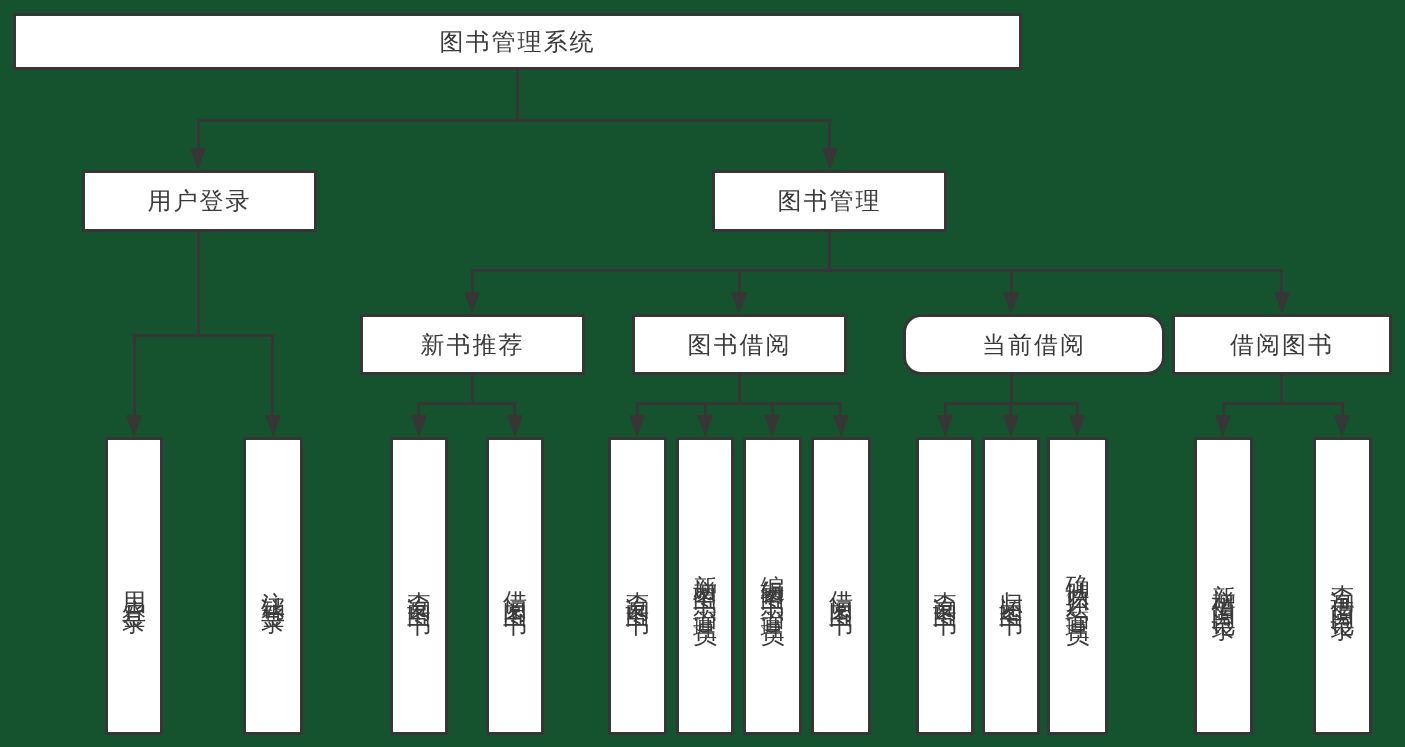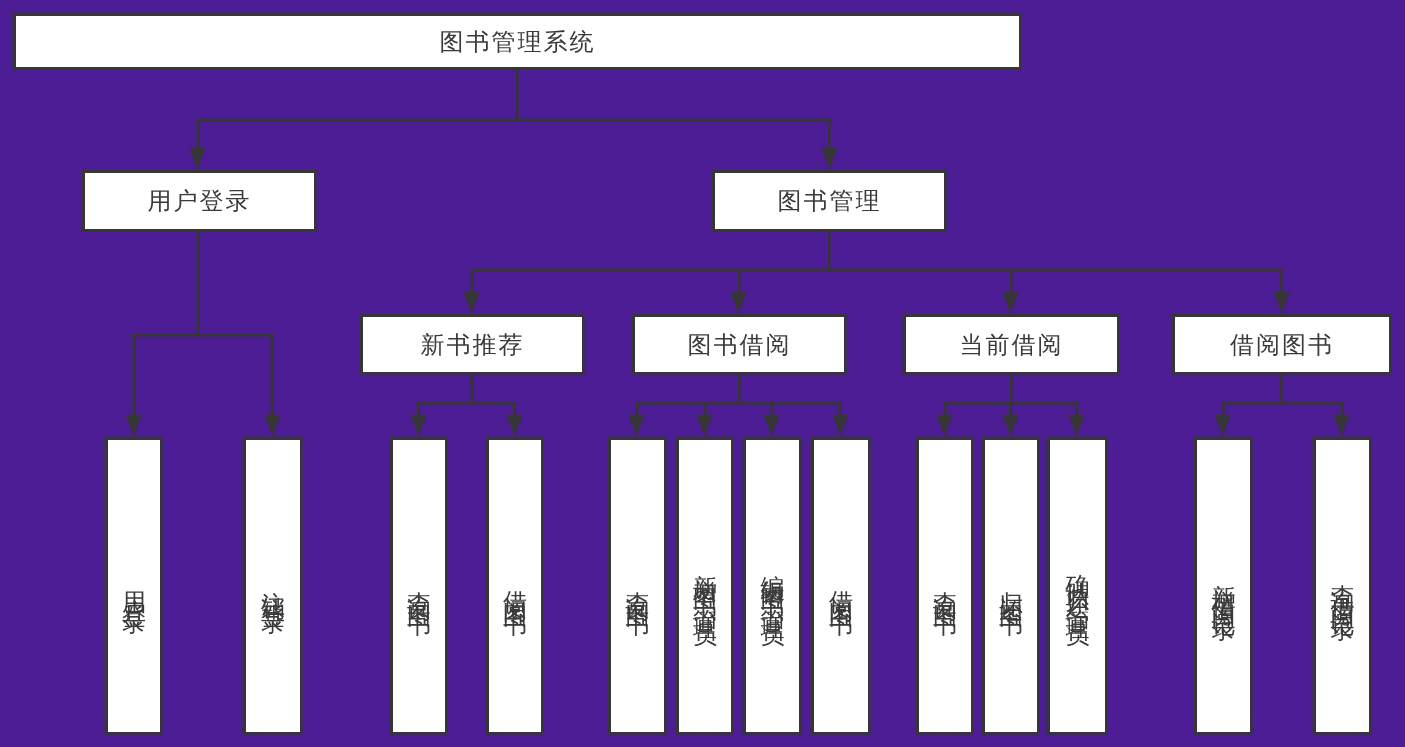--- a/index.html
+++ b/index.html
@@ -5,21 +5,21 @@
   html, body {
     margin: 0;
     padding: 0;
     background: #ffffff;
     font-family: "Liberation Sans", "DejaVu Sans", sans-serif;
   }
   .canvas {
     position: relative;
     width: 1405px;
     height: 747px;
-    background: #4c1d95;
+    background: #14532d;
     overflow: hidden;
   }
   
   .hnode {
     position: absolute;
     box-sizing: border-box;
     border: 3px solid #363636;
     background: #ffffff;
     display: flex;
     align-items: center;
@@ -101,21 +101,21 @@
   <div class="arrow" style="left:464px; top:292px;"></div>
   <div class="line" style="left:738px; top:269px; width:3px; height:25px;"></div>
   <div class="arrow" style="left:731px; top:292px;"></div>
   <div class="line" style="left:1010px; top:269px; width:3px; height:25px;"></div>
   <div class="arrow" style="left:1003px; top:292px;"></div>
   <div class="line" style="left:1280px; top:269px; width:3px; height:25px;"></div>
   <div class="arrow" style="left:1274px; top:292px;"></div>
 
   <div class="hnode" style="left:632px; top:314px; width:215px; height:61px;">图书借阅</div>
   <div class="hnode" style="left:360px; top:314px; width:225px; height:61px;">新书推荐</div>
-  <div class="hnode" style="left:903px; top:314px; width:217px; height:61px;">当前借阅</div>
+  <div class="hnode" style="left:903px; top:314px; width:262px; height:61px;border-radius:18px;">当前借阅</div>
   <div class="hnode" style="left:1172px; top:314px; width:220px; height:61px;">借阅图书</div>
 
   <div class="line" style="left:471px; top:375px; width:3px; height:30px;"></div>
   <div class="line" style="left:417px; top:402px; width:100px; height:3px;"></div>
   <div class="line" style="left:417px; top:402px; width:3px; height:14px;"></div>
   <div class="arrow" style="left:411px; top:415px;"></div>
   <div class="line" style="left:513px; top:402px; width:3px; height:14px;"></div>
   <div class="arrow" style="left:507px; top:415px;"></div>
 
   <div class="line" style="left:738px; top:375px; width:3px; height:30px;"></div>

